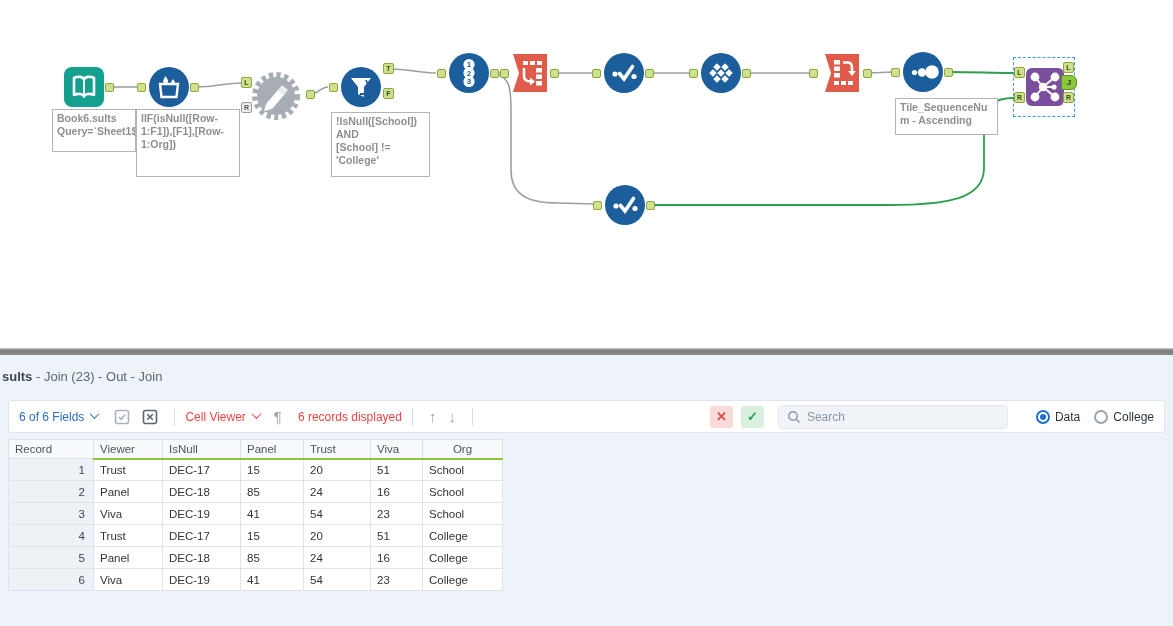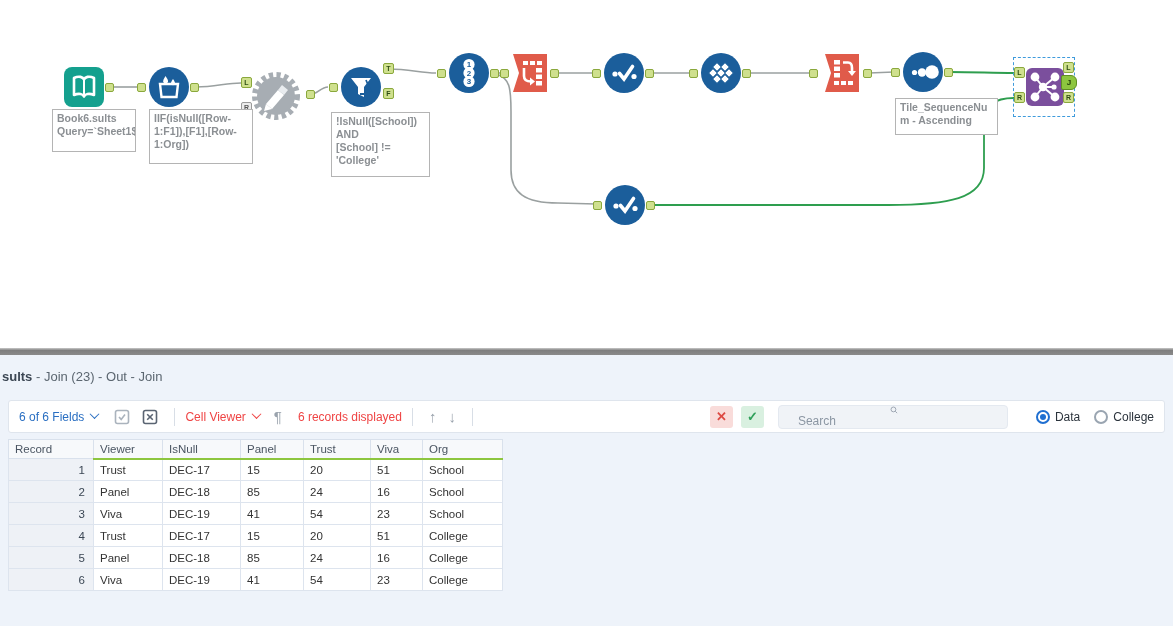--- a/index.html
+++ b/index.html
@@ -40,21 +40,21 @@
           border-bottom:1.6px solid currentColor; transform:rotate(45deg) translate(-1px,-1px);
           margin-left:7px; margin-top:-3px; }
   .tb-sep { width:1px; height:18px; background:#d8dee6; margin:0 10px; }
   .tb-icon { color:#9aa3ad; font-size:14px; margin:0 6px; }
   .tb-icon svg { display:block; }
   .tb-btn { width:23px; height:22px; border-radius:3px; font-size:13px; font-weight:bold;
             display:flex; align-items:center; justify-content:center; cursor:pointer; }
   .tb-btn.red { background:#f9dcda; color:#dd4a43; margin-left:auto; }
   .tb-btn.green { background:#d9f0e0; color:#2fa05a; margin-left:8px; }
   #searchbox { width:230px; height:24px; background:#f0f3f7; border:1px solid #e4e9f0;
-               border-radius:4px; margin-left:14px; display:flex; align-items:center;flex-direction:column; }
+               border-radius:4px; margin-left:14px; display:flex; align-items:center; }
   #searchbox input { border:none; outline:none; background:transparent; font-size:12px;
                      color:#3a4654; width:190px; font-family:"Liberation Sans",sans-serif; }
   #searchbox input::placeholder { color:#8b96a3; }
   .radio-group { display:flex; align-items:center; margin-left:14px; margin-right:10px; }
   .radio { display:flex; align-items:center; margin-left:14px; font-size:12px; color:#2b333c; cursor:pointer; }
   .radio .dot { width:14px; height:14px; border-radius:50%; border:2px solid #9aa5b1;
                 margin-right:5px; background:#fff; }
   .radio.sel .dot { border-color:#1f6fd1; position:relative; }
   .radio.sel .dot::after { content:""; position:absolute; left:2px; top:2px; width:6px; height:6px;
                            border-radius:50%; background:#1f6fd1; }
@@ -259,21 +259,21 @@
         <circle cx="12" cy="22" r="2.6" fill="#fff"></circle>
         <path d="M16.5,21.5 L21,27 L29.5,14.5" fill="none" stroke="#fff" stroke-width="3.6" stroke-linecap="round"></path>
         <circle cx="31" cy="24.5" r="2.6" fill="#fff"></circle>
       </svg>
     </div>
     <div class="anchor" style="left:593px; top:201px;"></div>
     <div class="anchor" style="left:646px; top:201px;"></div>
 
     <div class="annotation" style="left:52px; top:109px; width:84px; height:43px; overflow:hidden;">Book6.sults
 Query=`Sheet1$</div>
-    <div class="annotation" style="left:136px; top:109px; width:104px; height:55px;margin-left:13px;">IIF(isNull([Row-
+    <div class="annotation" style="left:136px; top:109px; width:104px; height:68px;">IIF(isNull([Row-
 1:F1]),[F1],[Row-
 1:Org])</div>
     <div class="annotation" style="left:895px; top:98px; width:103px; height:37px;">Tile_SequenceNu
 m - Ascending</div>
     <div class="annotation" style="left:331px; top:112px; width:99px; height:65px;">!IsNull([School])
 AND
 [School] !=
 'College'</div>
   </div>
 
@@ -339,21 +339,21 @@
 
     <table id="grid">
       <thead>
           <tr id="grid-head">
             <th class="no-underline" style="width: 85px;">Record</th>
             <th style="width: 69px;">Viewer</th>
             <th style="width: 78px;">IsNull</th>
             <th style="width: 63px;">Panel</th>
             <th style="width: 67px;">Trust</th>
             <th style="width: 52px;">Viva</th>
-            <th style="width: 80px;">Org</th>
+            <th style="width: 80px; text-align: center;">Org</th>
           </tr>
         </thead>
       <tbody id="grid-body">
           <tr>
             <td class="rec">1</td>
             <td>Trust</td>
             <td>DEC-17</td>
             <td>15</td>
             <td>20</td>
             <td>51</td>

